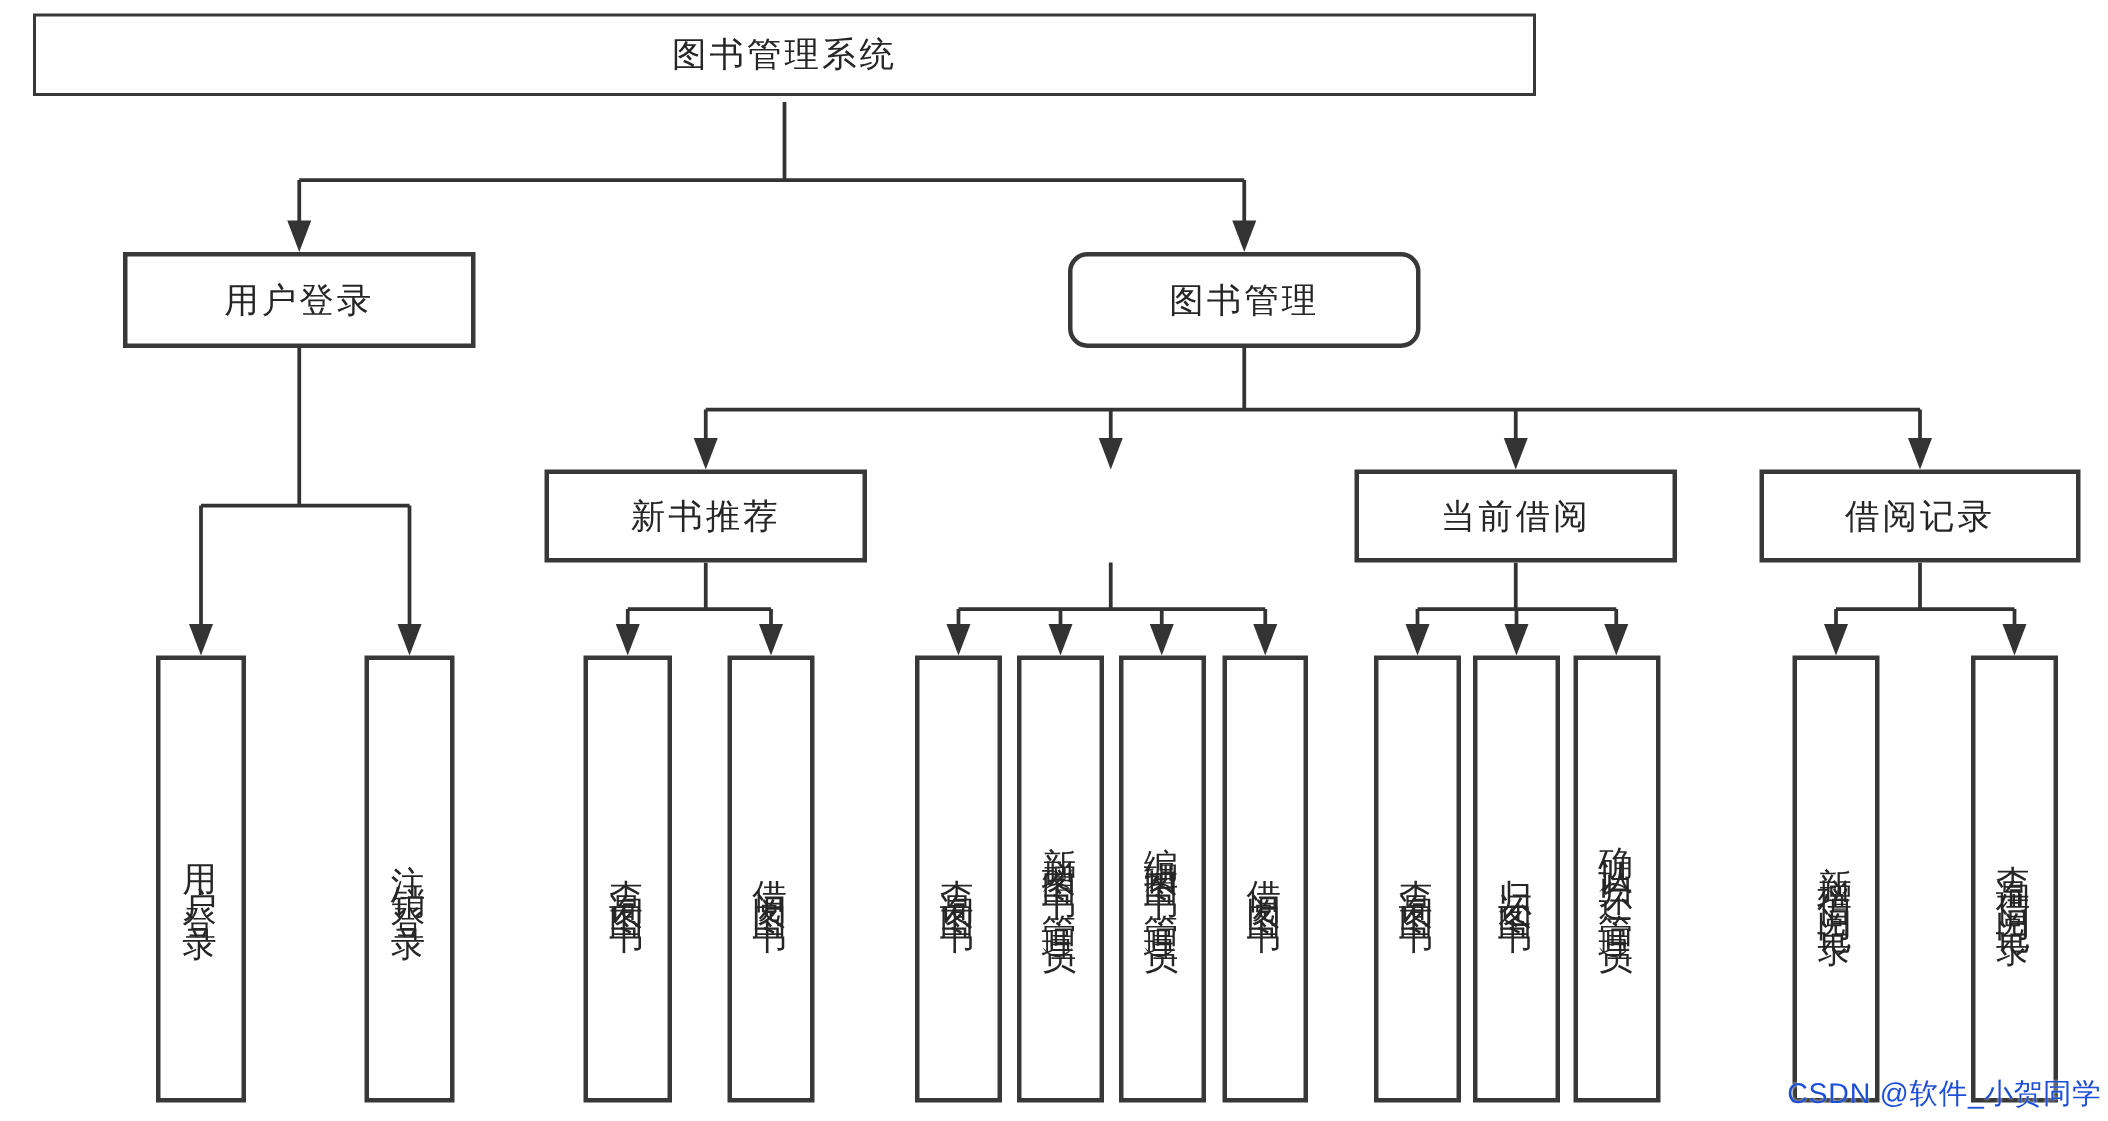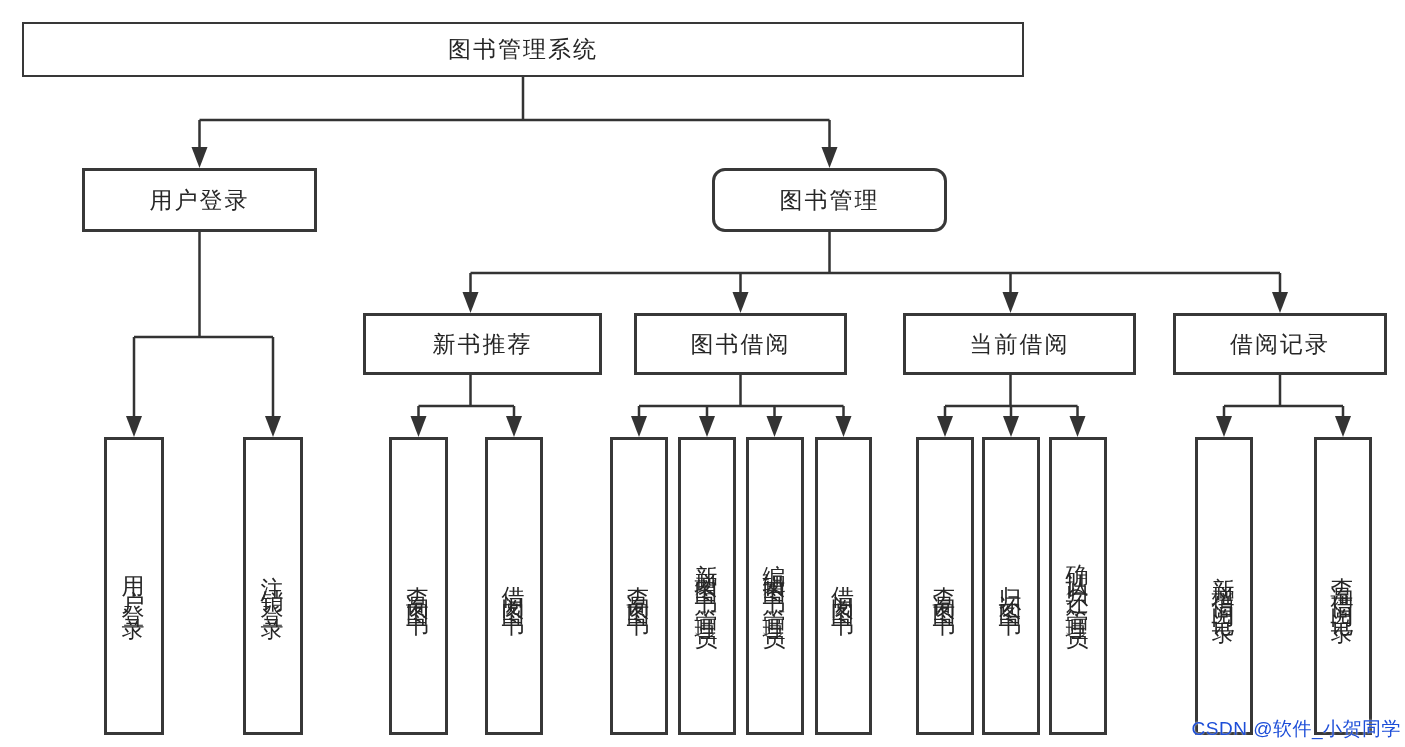--- a/index.html
+++ b/index.html
@@ -87,38 +87,35 @@
       <polygon points="774.5,437 766.5,416 782.5,416"></polygon>
       <polygon points="843.5,437 835.5,416 851.5,416"></polygon>
       <polygon points="945,437 937,416 953,416"></polygon>
       <polygon points="1011,437 1003,416 1019,416"></polygon>
       <polygon points="1077.5,437 1069.5,416 1085.5,416"></polygon>
       <polygon points="1224,437 1216,416 1232,416"></polygon>
       <polygon points="1343,437 1335,416 1351,416"></polygon>
     </g>
   </svg>
 
-  <div class="node hnode root" style="left:22px; top:22px; width:1002px; height:55px;">
+  <div class="node hnode root" style="left:22px; top:9px; width:1002px; height:55px;">
     <span>图书管理系统</span>
   </div>
 
   <div class="node hnode" style="left:82px; top:168px; width:235px; height:64px;">
     <span>用户登录</span>
   </div>
   <div class="node hnode" style="left:712px; top:168px; width:235px; height:64px;border-radius:13px;">
     <span>图书管理</span>
   </div>
 
-  <div class="node hnode" style="left:363px; top:313px; width:239px; height:62px;">
+  <div class="node hnode" style="left:363px; top:313px; width:215px; height:62px;">
     <span>新书推荐</span>
   </div>
-  <div class="node hnode" style="left:634px; top:313px; width:213px; height:62px;">
-    <span>图书借阅</span>
-  </div>
-  <div class="node hnode" style="left:903px; top:313px; width:233px; height:62px;">
+  <div class="node hnode" style="left:903px; top:313px; width:215px; height:62px;">
     <span>当前借阅</span>
   </div>
   <div class="node hnode" style="left:1173px; top:313px; width:214px; height:62px;">
     <span>借阅记录</span>
   </div>
 
   <div class="node vnode g1" style="left:104px; top:437px; width:60px; height:298px;">
     <span class="vtxt">用户登录</span>
   </div>
   <div class="node vnode g1" style="left:243px; top:437px; width:60px; height:298px;">

